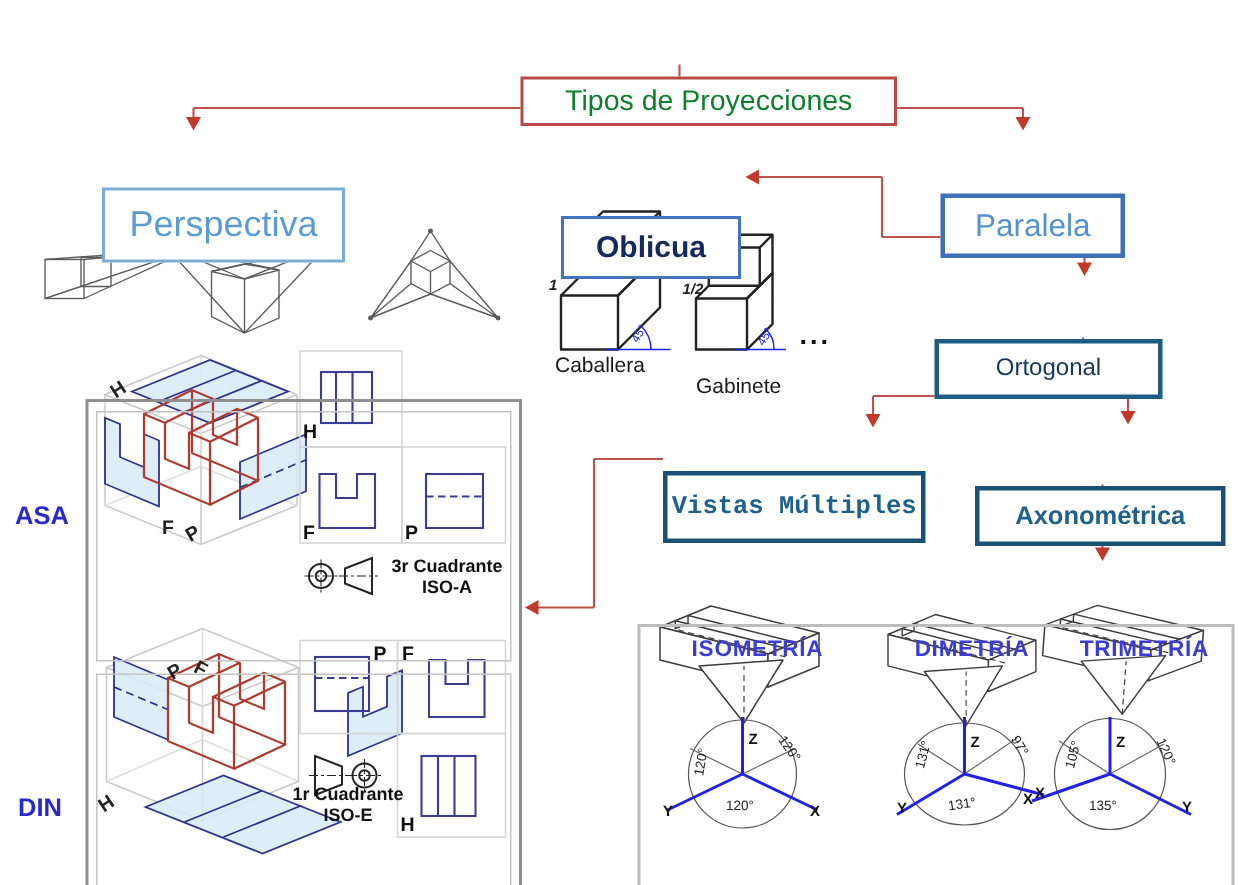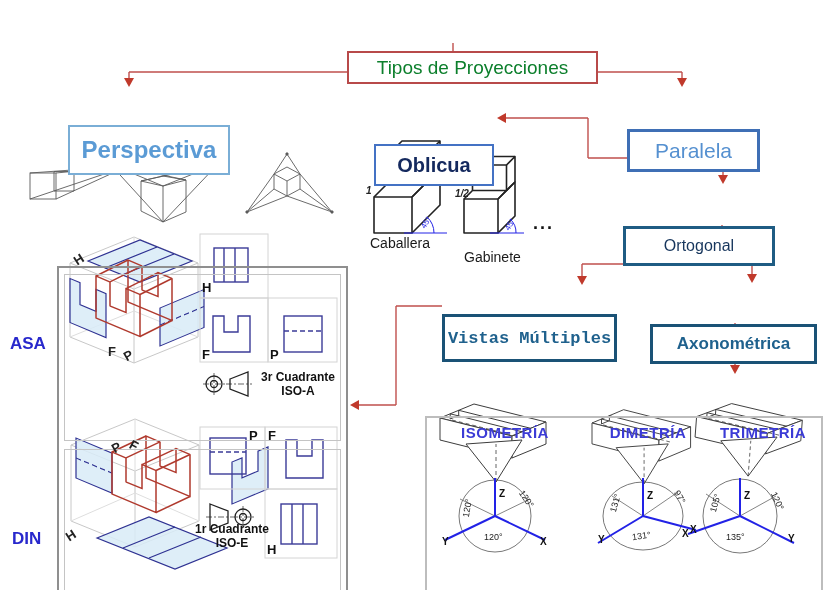--- a/index.html
+++ b/index.html
@@ -234,27 +234,27 @@
 </svg>
 
   <div class="abs panel outer-panel" style="left:57px;top:225px;width:291px;height:360px;"></div>
   <div class="abs panel inner-panel" style="left:64px;top:233px;width:277px;height:167px;"></div>
   <div class="abs panel inner-panel" style="left:64px;top:408px;width:277px;height:170px;"></div>
   <div class="abs panel gray-panel" style="left:425px;top:375px;width:398px;height:178px;"></div>
 
   <div class="abs node title-box" style="left:347px;top:10px;width:251px;height:33px;">
     <span>Tipos de Proyecciones</span>
   </div>
-  <div class="abs node persp-box" style="left:68px;top:84px;width:162px;height:50px;font-weight:bold;">
+  <div class="abs node persp-box" style="left:68px;top:84px;width:162px;height:50px;">
     <span>Perspectiva</span>
   </div>
   <div class="abs node obli-box" style="left:374px;top:103px;width:120px;height:42px;">
     <span>Oblicua</span>
   </div>
-  <div class="abs node para-box" style="left:627px;top:88px;width:133px;height:43px;">
+  <div class="abs node para-box" style="left:627px;top:88px;width:123px;height:43px;">
     <span>Paralela</span>
   </div>
   <div class="abs node orto-box" style="left:623px;top:185px;width:152px;height:40px;">
     <span>Ortogonal</span>
   </div>
   <div class="abs node teal-box" style="left:442px;top:273px;width:175px;height:48px;font-family:Liberation Mono, monospace;">
     <span>Vistas Múltiples</span>
   </div>
   <div class="abs node teal-box" style="left:650px;top:283px;width:167px;height:40px;">
     <span>Axonométrica</span>

